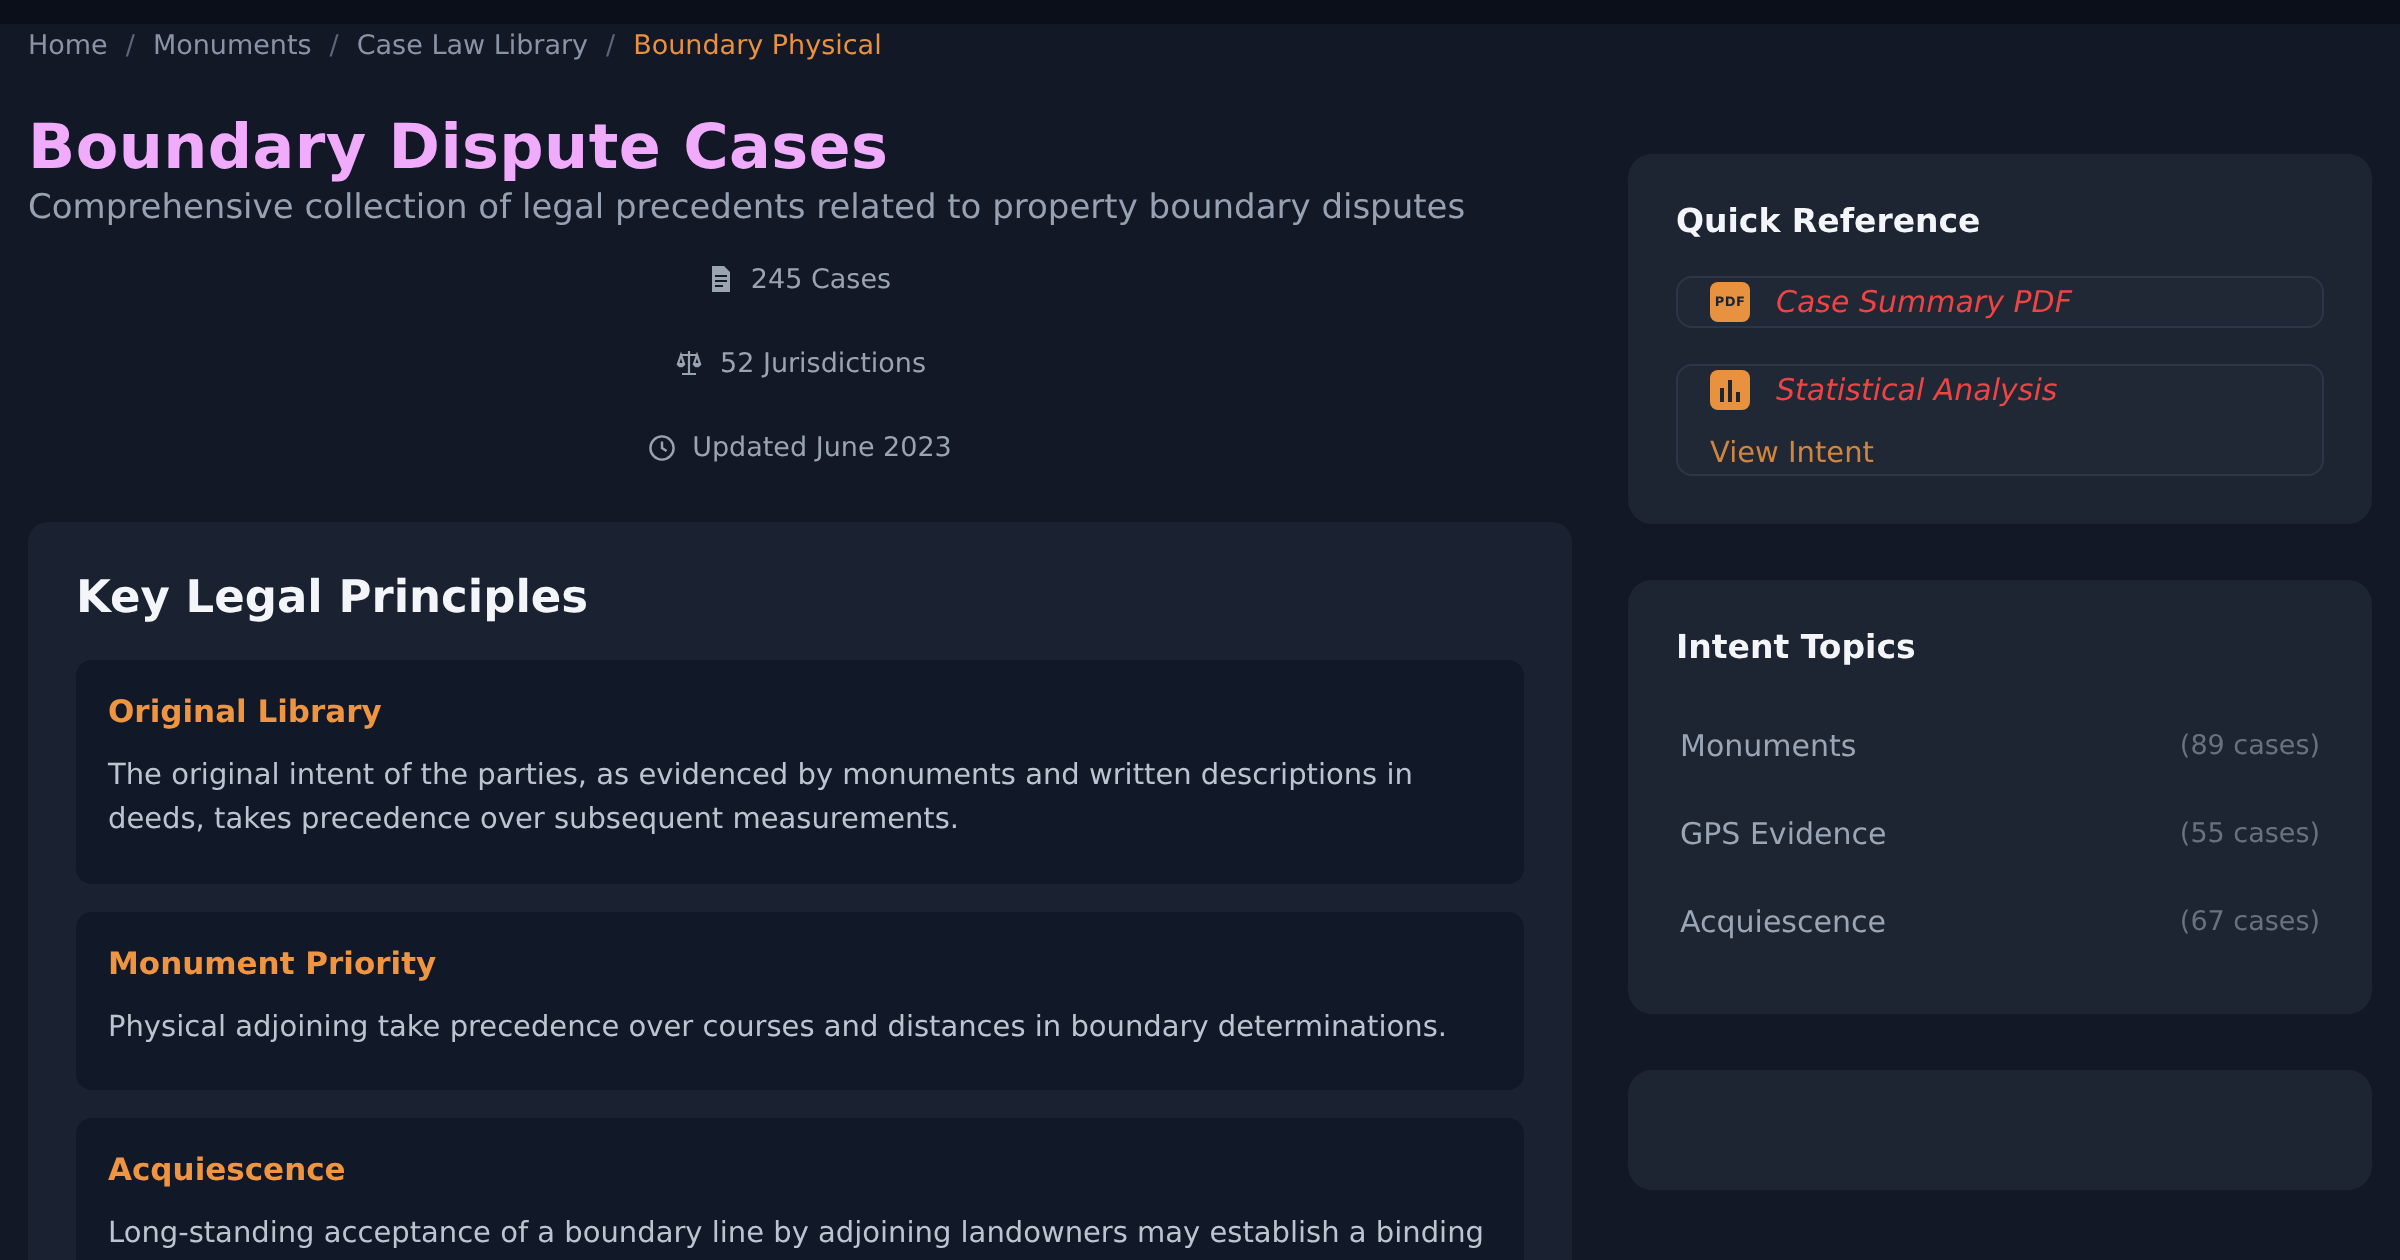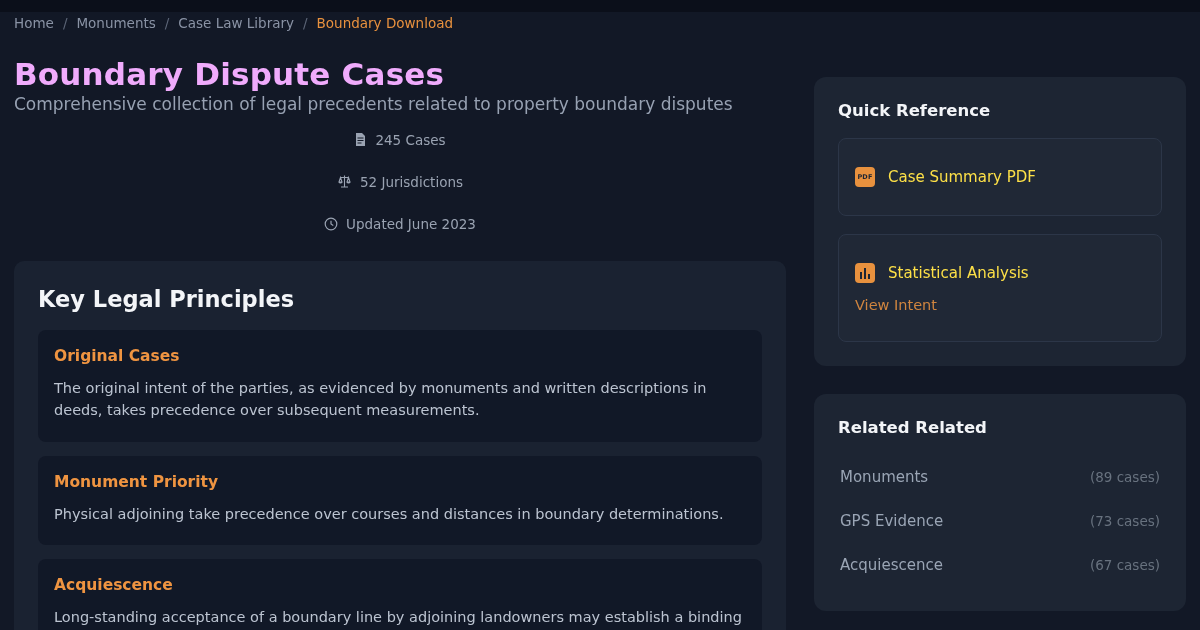--- a/index.html
+++ b/index.html
@@ -99,28 +99,28 @@
   }
   .panel-title {
     font-size: 16.5px;
     font-weight: bold;
     color: #f3f5f8;
     margin-bottom: 18px;
   }
   .resource-card {
     border: 1px solid #2c3648;
     border-radius: 8px;
-    padding: 28px 16px;
+    padding: 2px 16px;
     margin-bottom: 18px;
     background: rgba(255,255,255,0.015);
     cursor: pointer;
   }
   .resource-card:last-child { margin-bottom: 0; }
   .resource-head { display: flex; align-items: center; gap: 13px; }
-  .resource-label { font-size: 15px; color: #fde047; }
+  .resource-label { font-size: 15px; color: #ef4444; font-style: italic; }
   .resource-link {
     margin-top: 14px;
     font-size: 14.5px;
     color: #d0853f;
     cursor: pointer;
   }
   .badge-icon {
     width: 20px; height: 20px;
     background: #e8913e;
     border-radius: 4px;
@@ -155,21 +155,21 @@
 
   <div class="main-col">
 
     <nav class="breadcrumb">
       <span class="crumb">Home</span>
       <span class="sep">/</span>
       <span class="crumb">Monuments</span>
       <span class="sep">/</span>
       <span class="crumb">Case Law Library</span>
       <span class="sep">/</span>
-      <span class="crumb current">Boundary Download</span>
+      <span class="crumb current">Boundary Physical</span>
     </nav>
 
     <h1 class="page-title">Boundary Dispute Cases</h1>
 
     <p class="page-subtitle">Comprehensive collection of legal precedents related to property boundary disputes</p>
 
     <div class="stats-row">
       <span class="stat">
         <span>
           <svg width="13" height="15" viewBox="0 0 13 15" fill="none" stroke-width="1.3">
@@ -197,21 +197,21 @@
           </svg>
         </span>
         <span>Updated June 2023</span>
       </span>
     </div>
 
     <section class="principles-card">
       <h2 class="principles-heading">Key Legal Principles</h2>
 
       <div class="principle">
-        <div class="principle-title">Original Cases</div>
+        <div class="principle-title">Original Library</div>
         <div class="principle-body">The original intent of the parties, as evidenced by monuments and written descriptions in deeds, takes precedence over subsequent measurements.</div>
       </div>
 
       <div class="principle">
         <div class="principle-title">Monument Priority</div>
         <div class="principle-body">Physical adjoining take precedence over courses and distances in boundary determinations.</div>
       </div>
 
       <div class="principle">
         <div class="principle-title">Acquiescence</div>
@@ -243,29 +243,29 @@
                 <i></i>
               </span>
           </span>
           <span class="resource-label">Statistical Analysis</span>
         </div>
         <div class="resource-link">View Intent</div>
       </div>
     </div>
 
     <div class="panel">
-      <div class="panel-title">Related Related</div>
+      <div class="panel-title">Intent Topics</div>
 
       <div class="topic-row">
         <span class="topic-label">Monuments</span>
         <span class="topic-count">(89 cases)</span>
       </div>
       <div class="topic-row">
         <span class="topic-label">GPS Evidence</span>
-        <span class="topic-count">(73 cases)</span>
+        <span class="topic-count">(55 cases)</span>
       </div>
       <div class="topic-row">
         <span class="topic-label">Acquiescence</span>
         <span class="topic-count">(67 cases)</span>
       </div>
     </div>
 
     <div class="panel partial"></div>
   </aside>
 

